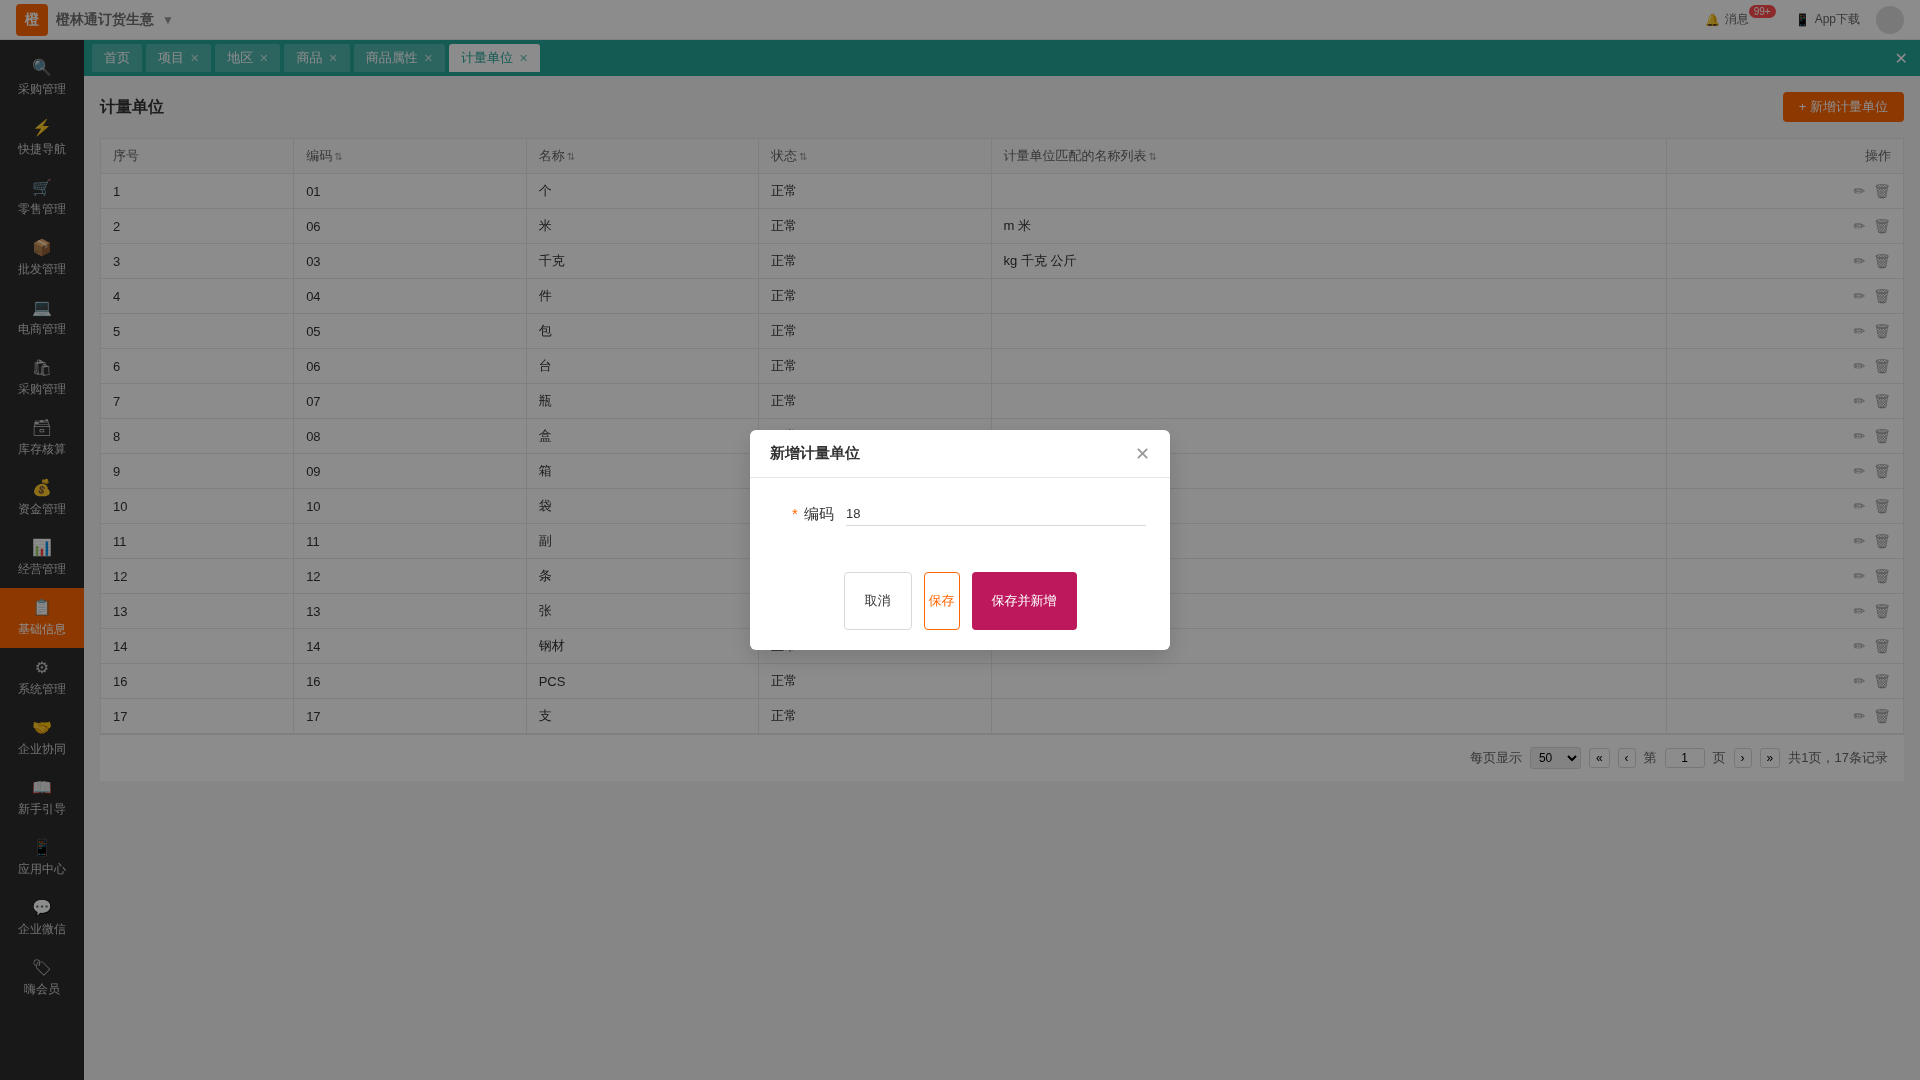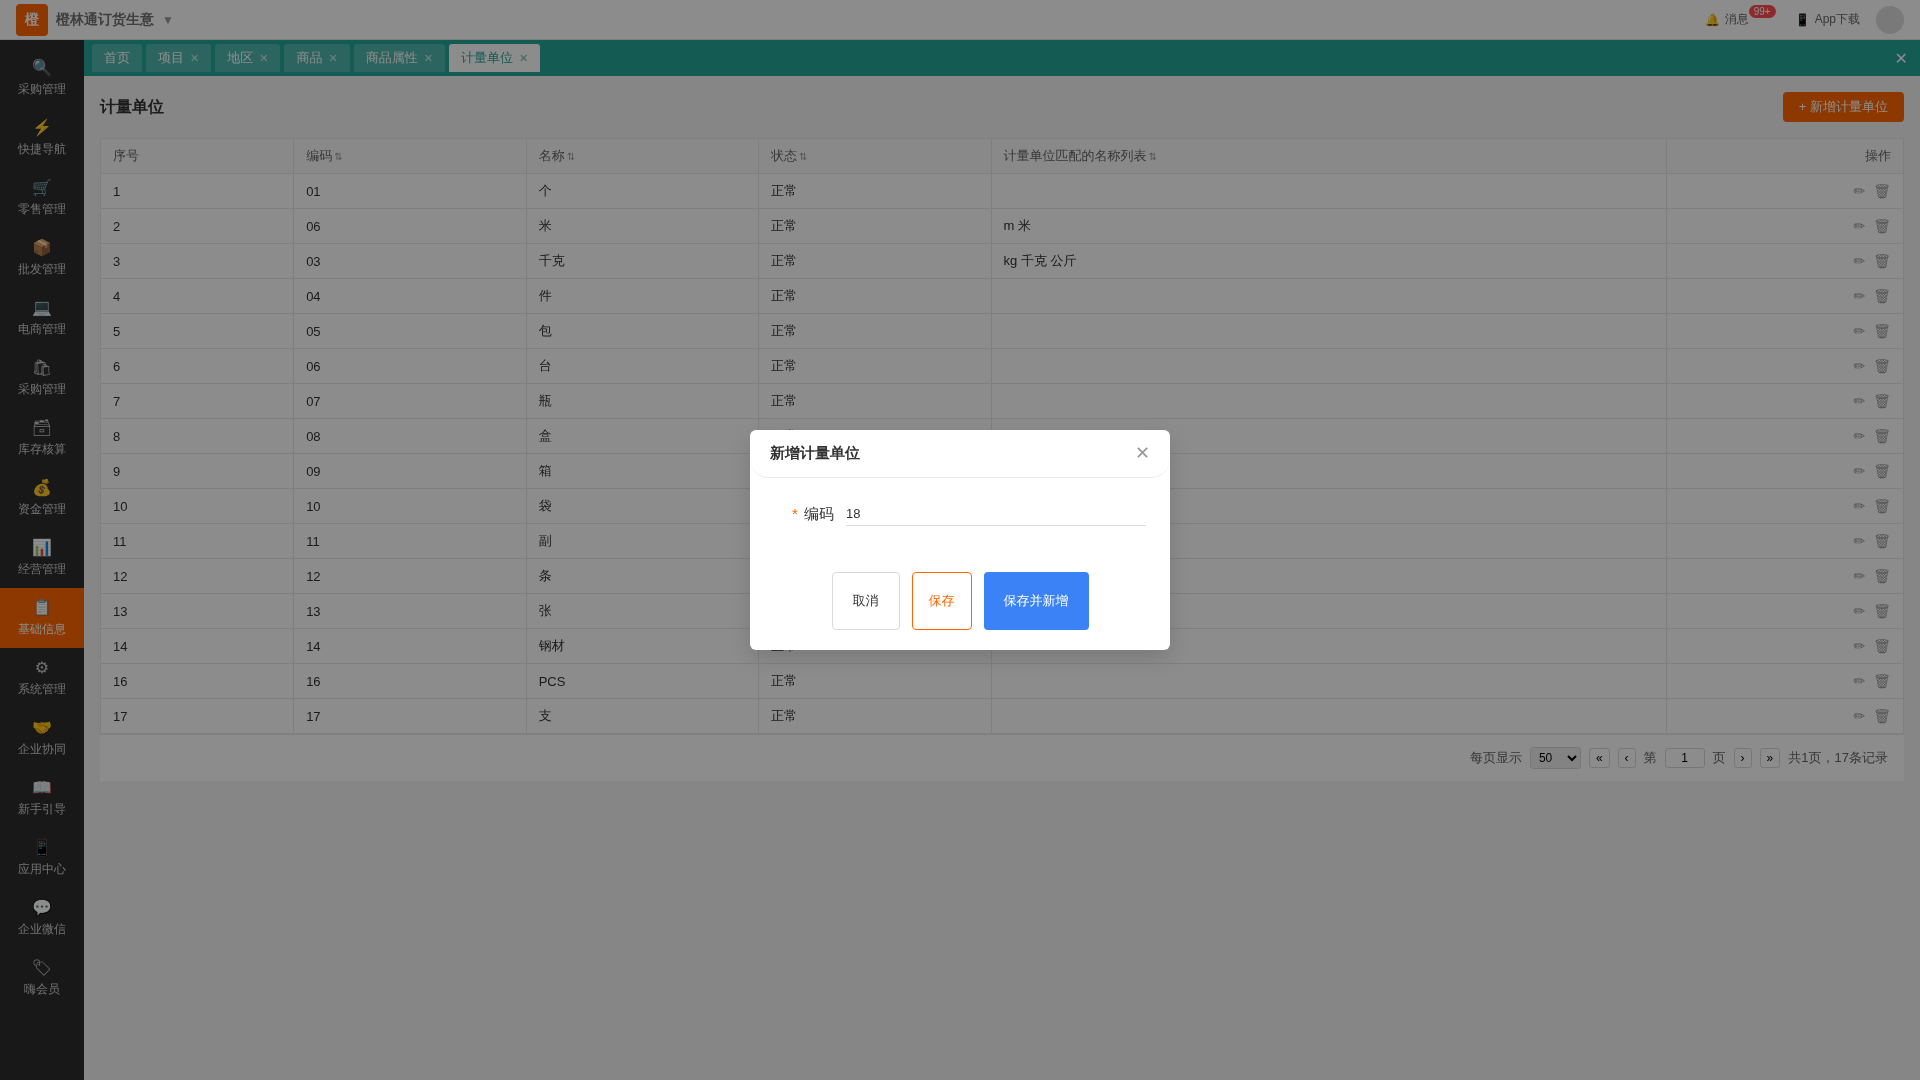--- a/index.html
+++ b/index.html
@@ -249,22 +249,21 @@
       border-radius: 6px;
       width: 420px;
       box-shadow: 0 8px 24px rgba(0,0,0,0.15);
       overflow: hidden;
     }
     .modal-header {
       padding: 14px 20px;
       border-bottom: 1px solid #e8e8e8;
       display: flex;
       justify-content: space-between;
-      align-items: flex-start;
-      border-radius: 19px;
+      align-items: center;
     }
     .modal-title {
       font-size: 15px;
       font-weight: bold;
       color: #333;
     }
     .modal-close {
       cursor: pointer;
       color: #999;
       font-size: 18px;
@@ -316,27 +315,27 @@
       color: #333;
       padding: 6px 20px;
       border-radius: 4px;
       cursor: pointer;
       font-size: 13px;
     }
     .btn-save {
       border: 1px solid #f60;
       background: #fff;
       color: #f60;
-      padding: 6px 16px;
+      padding: 6px 4px;
       border-radius: 4px;
       cursor: pointer;
       font-size: 13px;
     }
     .btn-save-new {
-      background: #3b82f6;
+      background: #be185d;
       color: #fff;
       border: none;
       padding: 20px 20px;
       border-radius: 4px;
       cursor: pointer;
       font-size: 13px;
     }
 
     .sort-icon { font-size: 10px; color: #999; margin-left: 2px; }
 

